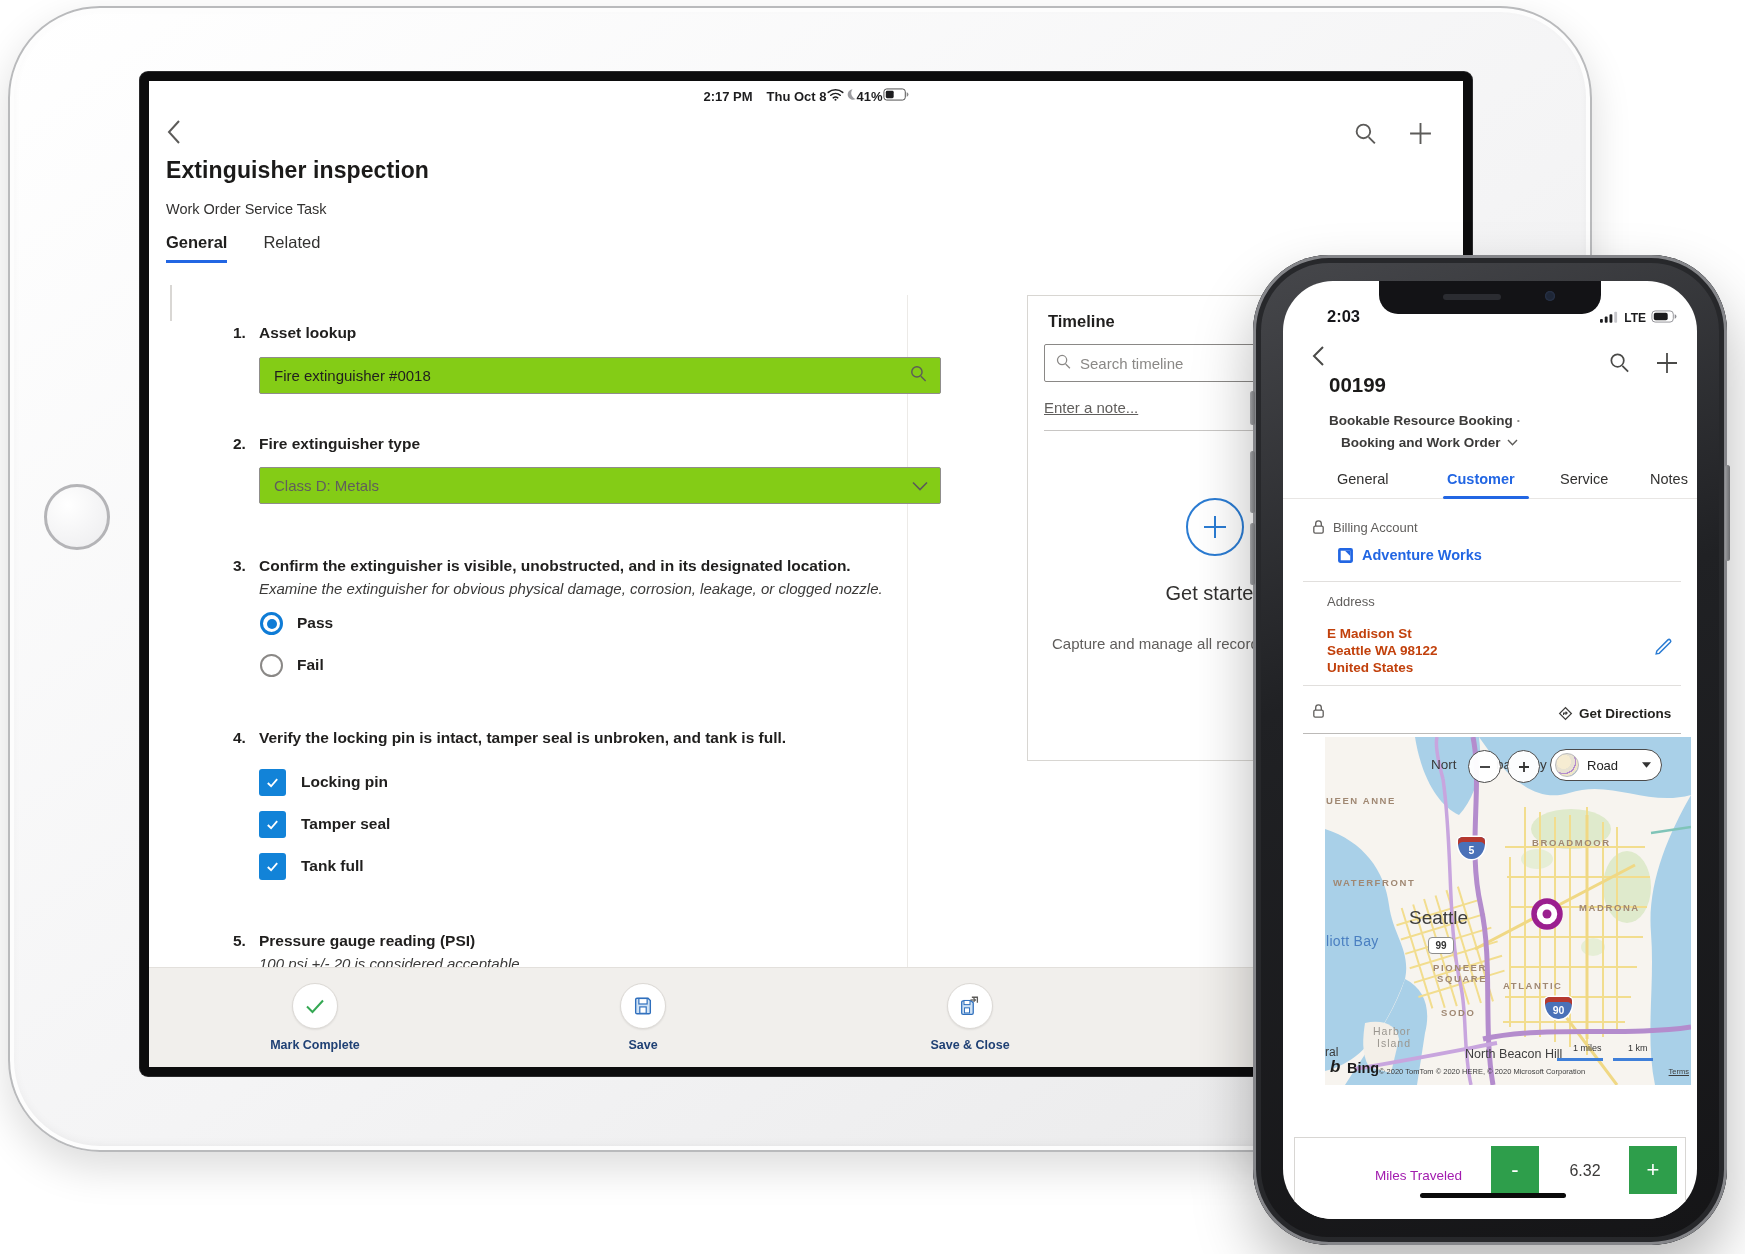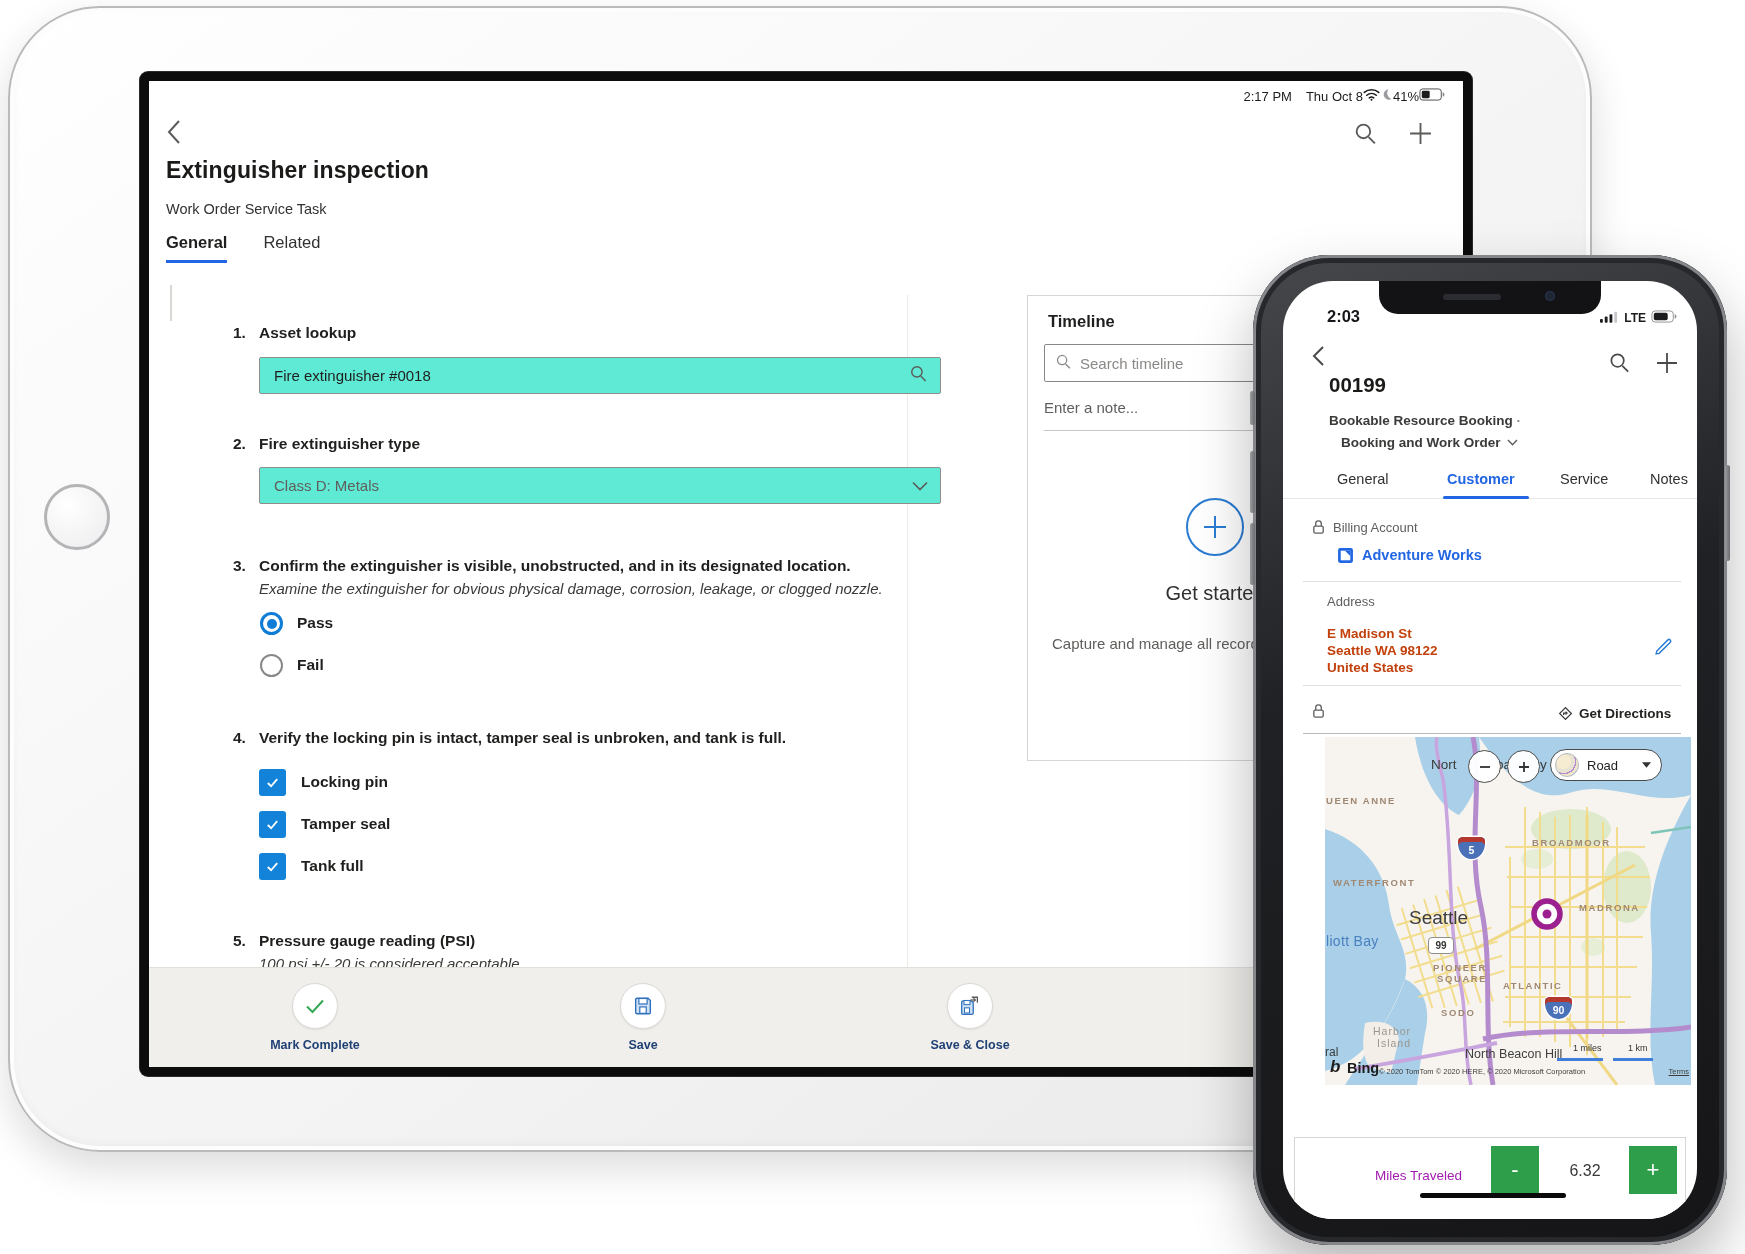--- a/index.html
+++ b/index.html
@@ -10,38 +10,38 @@
   .tablet { position:absolute; left:8px; top:6px; width:1584px; height:1146px; border-radius:92px;
     background:linear-gradient(145deg,#ffffff 0%,#f4f4f5 55%,#e9e9ea 100%);
     border:2px solid #b9babc;
     box-shadow: inset 0 0 0 4px #fdfdfd, inset 0 -3px 12px rgba(0,0,0,.07), 0 16px 40px rgba(0,0,0,.14); }
   .home-btn { position:absolute; left:34px; top:476px; width:66px; height:66px; border-radius:50%;
     border:3px solid #b4b4b7; background:radial-gradient(circle at 35% 30%, #ffffff, #ececee); }
   .tablet-screen { position:absolute; left:130px; top:64px; width:1332px; height:1004px;
     background:#0c0c0d; border-radius:8px; padding:9px; box-shadow:0 0 0 1px #2a2a2c; }
   .t-app { position:relative; width:100%; height:100%; background:#fff; overflow:hidden; }
 
-  .t-status { position:absolute; top:7px; left:18px; right:18px; display:flex; justify-content:flex-end; align-items:center;
-    font-size:13px; font-weight:400; color:#1d1d1f; }
+  .t-status { position:absolute; top:7px; left:18px; right:18px; display:flex; justify-content:center; align-items:center;
+    font-size:13px; font-weight:700; color:#1d1d1f; }
   .t-status-left { display:flex; gap:14px; }
   .t-status-right { display:flex; gap:0; align-items:center; }
   .icon-btn { cursor:pointer; }
   .t-title { position:absolute; left:17px; top:76px; font-size:23px; font-weight:700; color:#1b1a19; letter-spacing:.1px; }
   .t-subtitle { position:absolute; left:17px; top:120px; font-size:14.5px; color:#323130; }
   .t-tabs { position:absolute; left:17px; top:152px; display:flex; gap:36px; font-size:16.5px; }
   .t-tab { color:#323130; padding-bottom:8px; }
   .t-tab.active { color:#201f1e; font-weight:700; border-bottom:3px solid #2266E3; }
   .t-scrollhint { position:absolute; left:21px; top:204px; width:2px; height:36px; background:#d9d7d4; }
   .t-colsep { position:absolute; left:758px; top:214px; width:1px; height:672px; background:#eceae7; }
 
   .q-num { position:absolute; font-size:15.5px; font-weight:600; color:#201f1e; }
   .q-label { position:absolute; font-size:15.5px; font-weight:600; color:#201f1e; }
   .q-hint { position:absolute; font-size:15px; font-style:italic; color:#3b3a39; }
   .t-input { position:absolute; left:110px; width:682px; height:37px; border:1px solid #8f8d8b; border-radius:2px;
-    background:#5eead4; display:flex; align-items:center; padding:0 12px 0 14px; }
+    background:#84cc16; display:flex; align-items:center; padding:0 12px 0 14px; }
   .t-input .val { flex:1; font-size:15px; color:#201f1e; }
   .t-input .val.placeholder { color:#605e5c; }
 
   .radio { position:absolute; width:23px; height:23px; border-radius:50%; background:#fff; }
   .radio.sel { border:3px solid #0f7cd6; }
   .radio.sel::after { content:""; position:absolute; left:3.5px; top:3.5px; width:10px; height:10px; border-radius:50%; background:#0f7cd6; }
   .radio.unsel { border:2px solid #8a8886; }
   .opt-label { position:absolute; font-size:15.5px; font-weight:600; color:#201f1e; }
 
   .checkbox { position:absolute; left:110px; width:27px; height:27px; border-radius:3px; background:#1283D8;
@@ -51,21 +51,21 @@
   .cmd-item { position:absolute; width:170px; top:0; height:100%; text-align:center; cursor:pointer; }
   .cmd-circle { position:absolute; left:50%; transform:translateX(-50%); top:15px; width:46px; height:46px; border-radius:50%;
     background:#fff; border:1px solid #dcd9d5; box-shadow:0 1px 2px rgba(0,0,0,.08); display:flex; align-items:center; justify-content:center; }
   .cmd-label { position:absolute; left:0; right:0; top:70px; font-size:12.5px; font-weight:600; color:#1F4074; }
 
   .tl-panel { position:absolute; left:878px; top:214px; width:278px; height:466px; border:1px solid #d8d6d2; background:#fff; }
   .tl-title { position:absolute; left:20px; top:16px; font-size:16.5px; font-weight:700; color:#201f1e; }
   .tl-search { position:absolute; left:16px; top:48px; width:244px; height:38px; border:1px solid #8a8886; border-radius:2px;
     display:flex; align-items:center; gap:8px; padding:0 10px; }
   .tl-search .ph { font-size:15px; color:#8a8886; }
-  .tl-note { position:absolute; left:16px; top:103px; font-size:15px; color:#605e5c; }
+  .tl-note { position:absolute; left:16px; top:103px; font-size:15px; color:#605e5c;text-decoration:underline; }
   .tl-noteline { position:absolute; left:16px; top:134px; width:244px; height:1px; background:#c8c6c4; }
   .tl-plus { position:absolute; left:158px; top:202px; width:58px; height:58px; border-radius:50%; border:2.5px solid #2b7cd3;
     display:flex; align-items:center; justify-content:center; cursor:pointer; }
   .tl-getstarted { position:absolute; left:112px; top:286px; width:150px; text-align:center; font-size:20px; color:#323130; }
   .tl-desc { position:absolute; left:24px; top:339px; font-size:15px; color:#605e5c; white-space:nowrap; }
 
   
   .phone { position:absolute; left:1253px; top:255px; width:474px; height:990px; border-radius:76px; z-index:10;
     background:linear-gradient(160deg,#47484c 0%,#202124 40%,#151517 100%);
     box-shadow: inset 0 0 0 3px #85868a, inset 0 0 0 8px #27282b, 0 30px 60px rgba(0,0,0,.28); }

